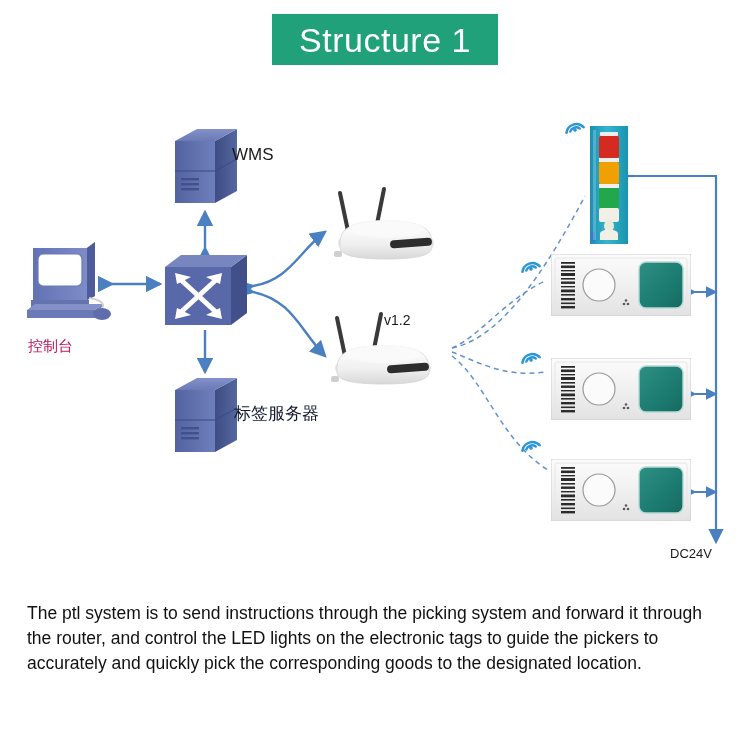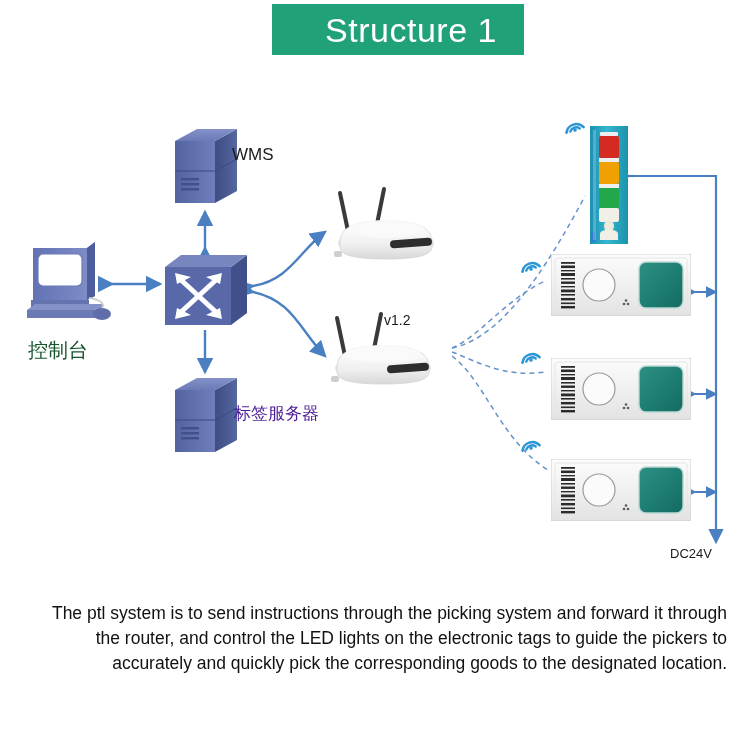--- a/index.html
+++ b/index.html
@@ -5,42 +5,42 @@
   html,body{margin:0;padding:0;}
   body{
     width:750px;height:750px;background:#ffffff;
     font-family:"Liberation Sans", sans-serif;
     overflow:hidden;position:relative;
   }
   #stage{position:relative;width:750px;height:750px;}
 
   
   .title-banner{
-    position:absolute;left:272px;top:4px;width:226px;height:51px;
-    background:#21a179;display:flex;align-items:center;justify-content:center;padding-left:26px;
+    position:absolute;left:272px;top:14px;width:226px;height:51px;
+    background:#21a179;display:flex;align-items:center;justify-content:center;
   }
   .title-banner span{
     color:#ffffff;font-size:34px;letter-spacing:0.5px;line-height:1;
   }
 
   
   .layer{position:absolute;left:0;top:0;width:750px;height:750px;pointer-events:none;}
 
   
   .lbl{position:absolute;color:#1a1a1a;white-space:nowrap;text-align:right;}
   .lbl-wms{left:232px;top:145px;font-size:17px;}
-  .lbl-console{left:28px;top:337px;font-size:20px;color:#14532d;}
-  .lbl-tagserver{left:234px;top:402px;font-size:17px;color:#4c1d95;}
+  .lbl-console{left:28px;top:337px;font-size:15px;color:#be185d;}
+  .lbl-tagserver{left:234px;top:402px;font-size:17px;color:#0f172a;}
   .lbl-v12{left:384px;top:312px;font-size:14px;}
   .lbl-dc24v{left:670px;top:546px;font-size:13px;}
 
   
   .paragraph{
     position:absolute;left:27px;top:601px;width:700px;
-    font-size:17.5px;line-height:25px;color:#111;text-align:right;
+    font-size:17.5px;line-height:25px;color:#111;
   }
 
   
   .dev{position:absolute;}
   #wms-server{left:175px;top:129px;width:62px;height:74px;}
   #tag-server{left:175px;top:378px;width:62px;height:74px;}
   #switch{left:165px;top:253px;width:82px;height:72px;}
   #console{left:25px;top:238px;width:100px;height:92px;}
   #router-top{left:328px;top:185px;width:116px;height:78px;}
   #router-bottom{left:325px;top:310px;width:116px;height:78px;}

